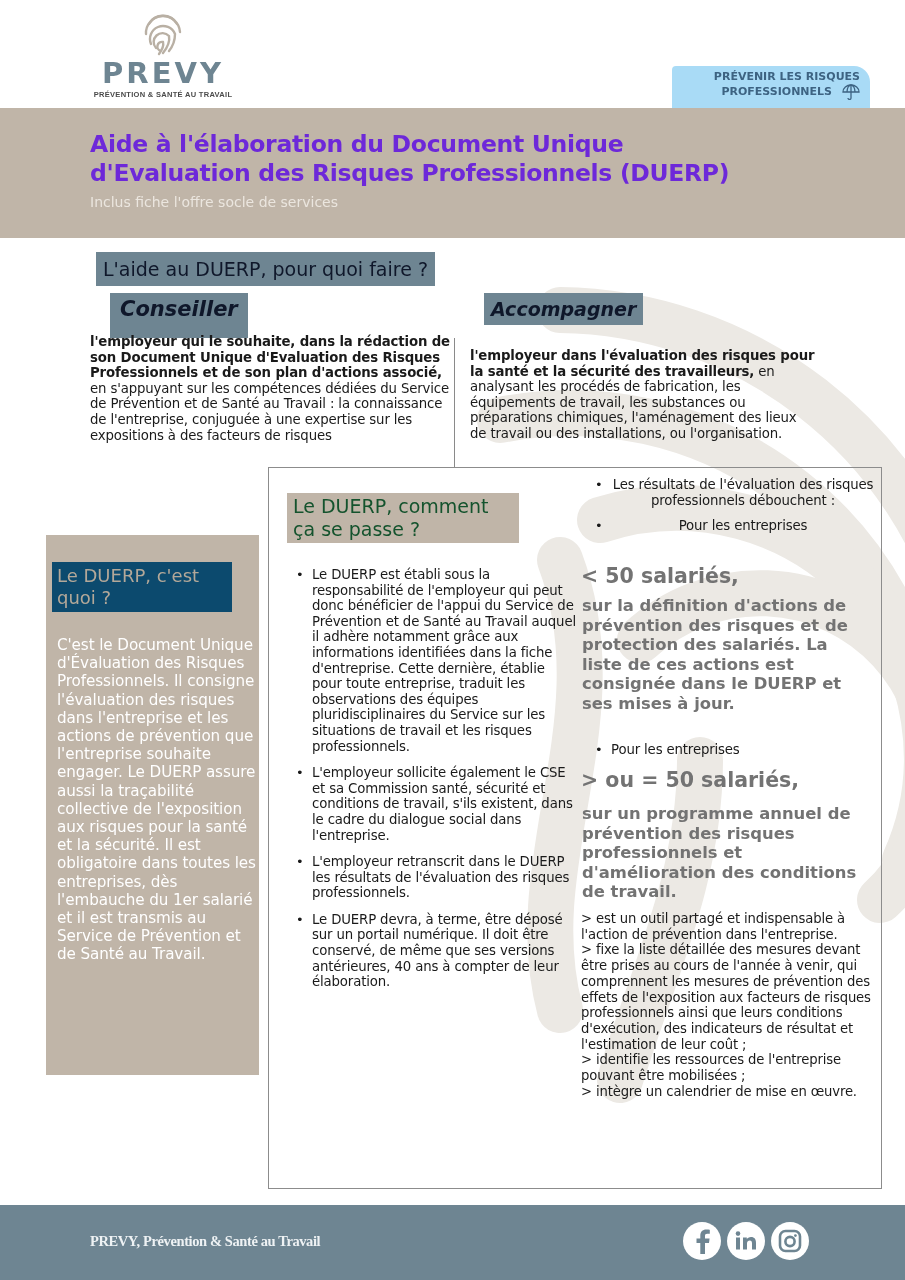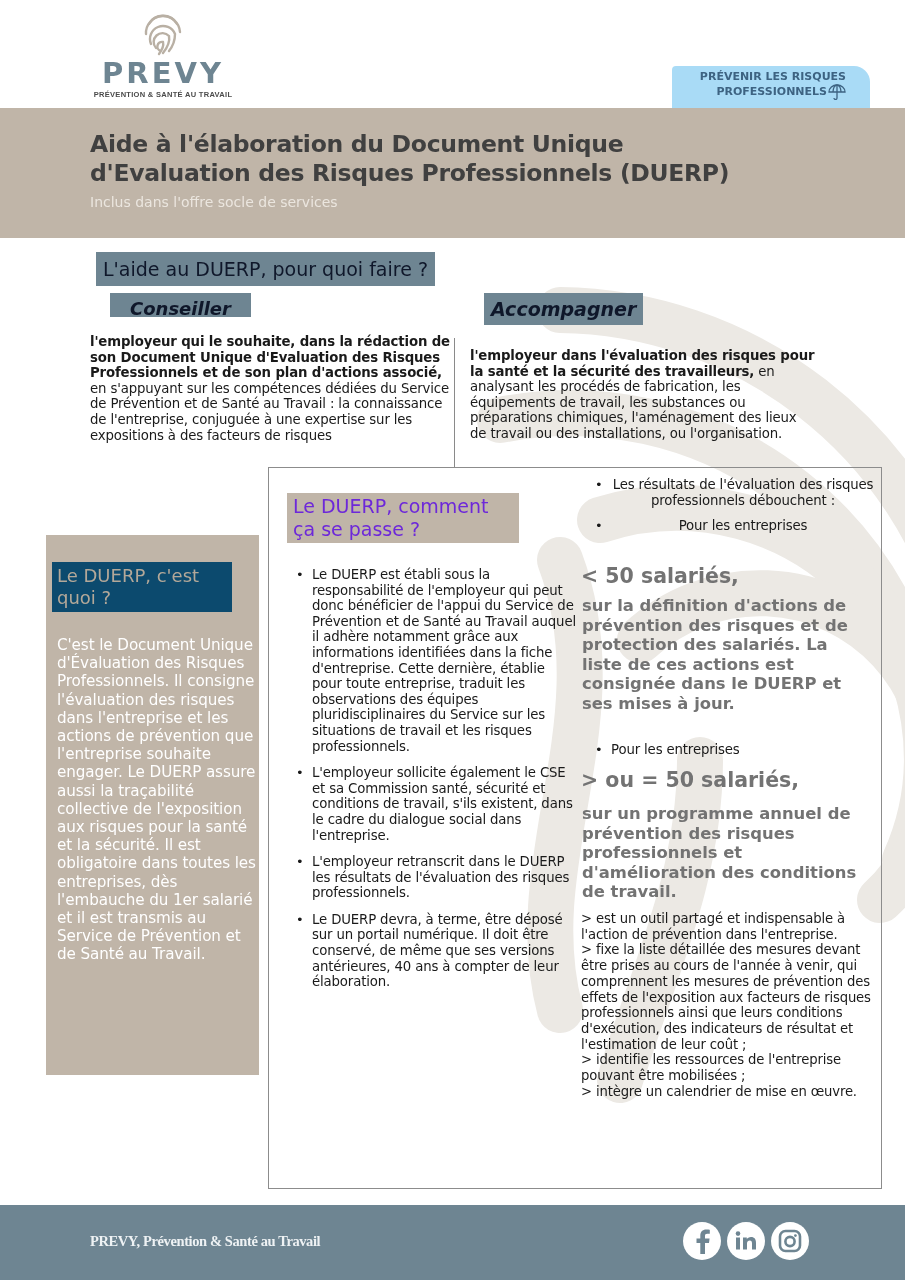--- a/index.html
+++ b/index.html
@@ -9,52 +9,52 @@
   .watermark { position: absolute; left: 0; top: 0; width: 905px; height: 1280px; pointer-events: none; z-index: 0; }
   .layer { position: absolute; z-index: 1; }
 
   
   .logo { left: 88px; top: 10px; width: 150px; text-align: center; }
   .logo svg { display: block; margin: 0 auto; }
   .logo-word { font-family: "DejaVu Sans", sans-serif; font-weight: bold; font-size: 29px; letter-spacing: 3px; color: #6e8592; line-height: 30px; margin-top: 2px; }
   .logo-tag { font-family: "Liberation Sans", sans-serif; font-size: 7.5px; font-weight: bold; color: #4a4a4a; letter-spacing: 0.3px; margin-top: 2px; }
 
   
-  .badge { left: 672px; top: 66px; width: 198px; height: 42px; background: #a9dbf6; border-radius: 4px 16px 0 0; padding: 4px 24px 0 10px; text-align: right; }
+  .badge { left: 672px; top: 66px; width: 198px; height: 42px; background: #a9dbf6; border-radius: 4px 16px 0 0; padding: 4px 10px 0 10px; text-align: right; }
   .badge-line { font-family: "DejaVu Sans", sans-serif; font-weight: bold; font-size: 11px; color: #3d6382; line-height: 14px; }
-  .badge-row { display: flex; justify-content: flex-end; align-items: center; gap: 1px; }
+  .badge-row { display: flex; justify-content: flex-end; align-items: center; gap: 10px; }
 
   
   .header-band { left: 0; top: 108px; width: 905px; height: 130px; background: #c0b5a8; padding: 22px 0 0 90px; }
-  .header-title { font-family: "DejaVu Sans", sans-serif; font-weight: bold; font-size: 23.5px; line-height: 29px; color: #404040; letter-spacing: -0.3px; }
+  .header-title { font-family: "DejaVu Sans", sans-serif; font-weight: bold; font-size: 23.5px; line-height: 29px; color: #6d28d9; letter-spacing: -0.3px; }
   .header-sub { font-family: "DejaVu Sans", sans-serif; font-size: 14px; color: #ebe6df; margin-top: 6px; }
 
   
   .heading-blue { background: #6e8592; color: #0f172a; font-family: "DejaVu Sans", sans-serif; }
   .h-why { left: 96px; top: 252px; height: 34px; padding: 4px 7px; font-size: 19px; line-height: 26px; }
-  .h-conseiller { left: 110px; top: 293px; height: 24px; padding: 3px 20px; font-size: 18px; font-style: italic; font-weight: bold; line-height: 26px; }
+  .h-conseiller { left: 110px; top: 293px; height: 45px; padding: 3px 10px; font-size: 21px; font-style: italic; font-weight: bold; line-height: 26px; }
   .h-accompagner { left: 484px; top: 293px; height: 32px; padding: 3px 7px; font-size: 19px; font-style: italic; font-weight: bold; line-height: 26px; }
 
   .txt { font-family: "DejaVu Sans", sans-serif; font-size: 13.3px; line-height: 15.6px; color: #1a1a1a; letter-spacing: -0.15px; }
   .txt b { font-weight: bold; }
   .col-conseiller { left: 90px; top: 334px; width: 360px; }
   .col-accompagner { left: 470px; top: 348px; width: 345px; }
 
   .vline { left: 454px; top: 338px; width: 1px; height: 130px; background: #8a8a8a; }
 
   
   .main-box { left: 268px; top: 467px; width: 614px; height: 722px; border: 1.5px solid #8c8c8c; }
 
   
   .left-panel { left: 46px; top: 535px; width: 213px; height: 540px; background: #c0b5a8; }
   .h-quoi { left: 52px; top: 562px; width: 180px; background: #0c4a6e; color: #b3a899; font-family: "DejaVu Sans", sans-serif; font-size: 18px; line-height: 22px; padding: 3px 5px; }
   .quoi-text { left: 57px; top: 636px; width: 200px; font-family: "DejaVu Sans", sans-serif; font-size: 15.2px; line-height: 18.2px; color: #ffffff; letter-spacing: -0.1px; }
 
   
-  .h-comment { left: 287px; top: 493px; background: #c0b5a8; color: #6d28d9; font-family: "DejaVu Sans", sans-serif; font-size: 19px; line-height: 23px; padding: 2px 6px; width: 232px; }
+  .h-comment { left: 287px; top: 493px; background: #c0b5a8; color: #14532d; font-family: "DejaVu Sans", sans-serif; font-size: 19px; line-height: 23px; padding: 2px 6px; width: 232px; }
 
   ul.bul { list-style: none; }
   ul.bul li { position: relative; padding-left: 21px; }
   ul.bul li::before { content: "•"; position: absolute; left: 5px; top: 0; font-size: 13px; }
 
   .comment-list { left: 291px; top: 567px; width: 287px; }
   .comment-list li { margin-bottom: 11px; }
 
   .results-top { left: 590px; top: 477px; width: 285px; }
   .results-top li { margin-bottom: 10px; text-align: center; }
@@ -115,21 +115,21 @@
         <path d="M9 1 L 9 14 A 1.5 1.5 0 0 1 6 14"></path>
         <path d="M5 8 A 4 7 0 0 1 9 1 A 4 7 0 0 1 13 8"></path>
       </g>
     </svg>
   </div>
 </div>
 
 <div class="layer header-band">
   <div class="header-title">Aide à l'élaboration du Document Unique</div>
   <div class="header-title">d'Evaluation des Risques Professionnels (DUERP)</div>
-  <div class="header-sub">Inclus dans l'offre socle de services</div>
+  <div class="header-sub">Inclus fiche l'offre socle de services</div>
 </div>
 
 <div class="layer heading-blue h-why">L'aide au DUERP, pour quoi faire ?</div>
 <div class="layer heading-blue h-conseiller">Conseiller</div>
 <div class="layer heading-blue h-accompagner">Accompagner</div>
 
 <div class="layer txt col-conseiller"><b>l'employeur qui le souhaite, dans la rédaction de son Document Unique d'Evaluation des Risques Professionnels et de son plan d'actions associé,</b><span> en s'appuyant sur les compétences dédiées du Service de Prévention et de Santé au Travail : la connaissance de l'entreprise, conjuguée à une expertise sur les expositions à des facteurs de risques</span></div>
 
 <div class="layer vline"></div>
 

